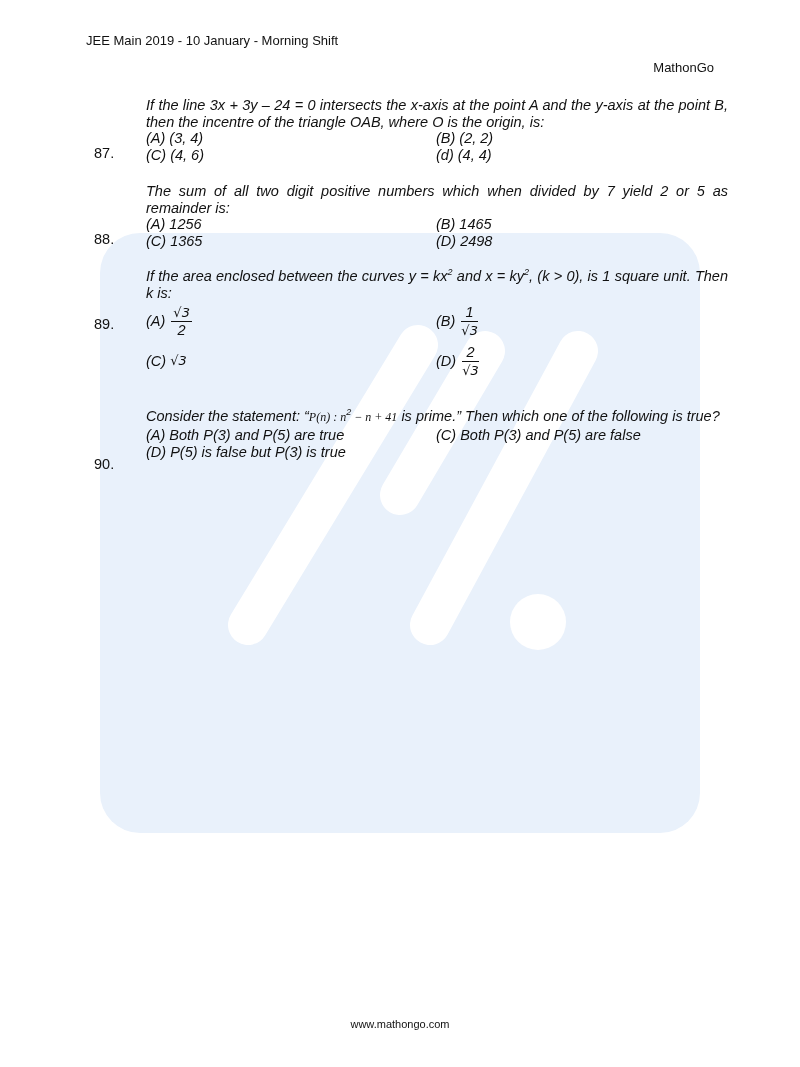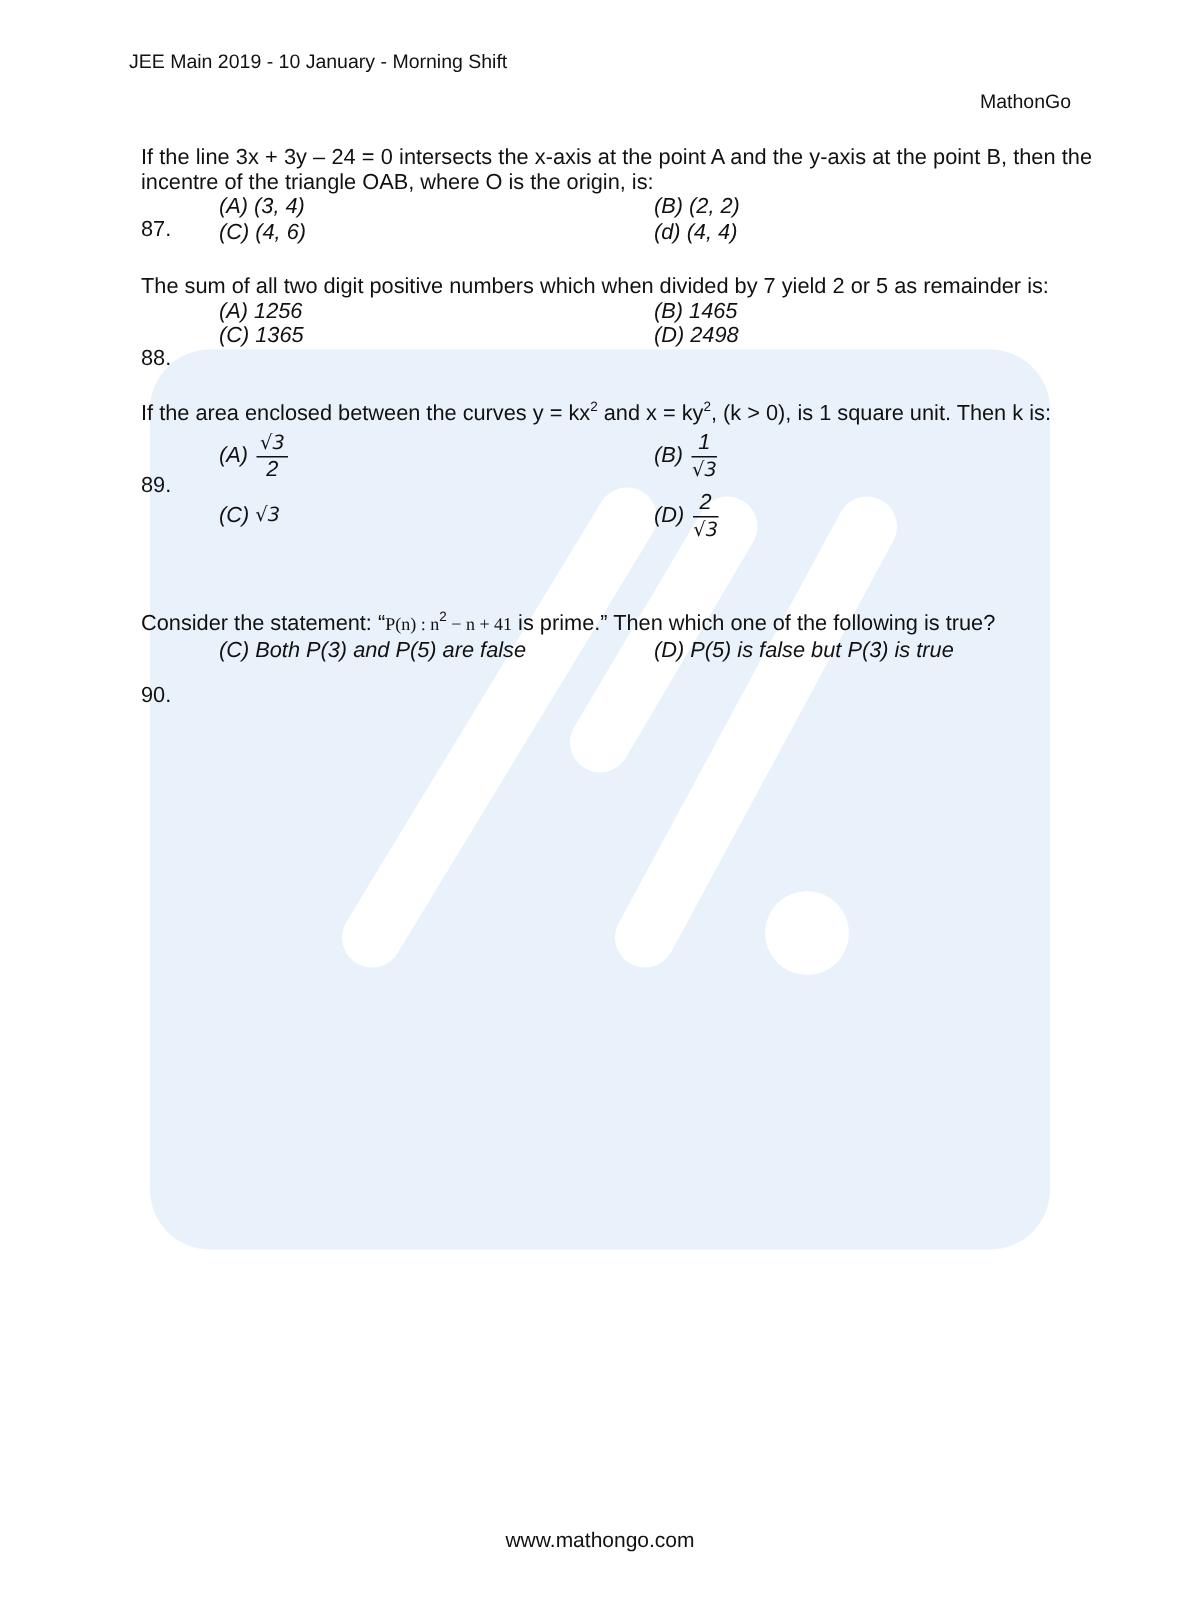--- a/index.html
+++ b/index.html
@@ -3,28 +3,28 @@
 <meta charset="utf-8">
 <style>
   html,body{margin:0;padding:0;background:#fff;}
   body{width:800px;height:1067px;position:relative;overflow:hidden;font-family:"Liberation Sans",sans-serif;color:#111;}
   .wm{position:absolute;left:100px;top:233px;width:600px;height:600px;border-radius:40px;background:#e9f1fb;}
   .wm svg{position:absolute;left:0;top:0;}
   .hdr{position:absolute;top:33px;font-size:13px;}
   .hdr.l{left:86px;text-align:center;} .hdr.r{right:86px;margin-top:27px;}
   .q{position:absolute;left:94px;width:634px;font-size:14.5px;line-height:16.5px;}
   .q .num{position:absolute;left:0;top:0;margin-top:48px;}
-  .q .txt{text-align:justify;}
+  .q .txt{margin-left:52px;text-align:justify;font-style:italic;}
   .opts{margin-left:52px;display:grid;grid-template-columns:290px 290px;font-style:italic;}
   .frac{display:inline-block;vertical-align:middle;text-align:center;margin-left:6px;}
   .frac span{display:block;line-height:17px;}
   .frac .n{border-bottom:1px solid #111;padding:0 2px;}
   .sq{font-family:"DejaVu Sans",sans-serif;font-size:13px;}
   .mathopt{display:flex;align-items:center;height:40px;}
-  .foot{position:absolute;top:1018px;left:0;width:800px;text-align:center;font-size:14px;}
+  .foot{position:absolute;top:1018px;left:0;width:800px;text-align:center;font-size:11px;}
   sup{font-size:9px;line-height:0;}
   .ser{font-family:"Liberation Serif",serif;font-size:12px;}
 </style>
 </head>
 <body>
 
 <div class="wm">
   <svg width="600" height="600" viewBox="0 0 600 600">
     <g stroke="#ffffff" stroke-width="40" stroke-linecap="round" fill="none">
       <line x1="148" y1="392" x2="318" y2="112"></line>
@@ -86,18 +86,19 @@
           <span class="sq">√3</span>
         </span>
       </div>
   </div>
 </div>
 
 <div class="q" style="top:406px;line-height:20px">
   <span class="num">90.</span>
   <div class="txt"><span>Consider the statement: “</span><span class="ser">P(n) : n</span><sup>2</sup><span class="ser"> − n + 41</span><span> is prime.” Then which one of the following is true?</span></div>
   <div class="opts" style="line-height:17px">
+    <span>(A) Both P(3) and P(5) are true</span>
     <span>(C) Both P(3) and P(5) are false</span>
     <span>(D) P(5) is false but P(3) is true</span>
   </div>
 </div>
 
 <div class="foot">www.mathongo.com</div>
 
 </body></html>

